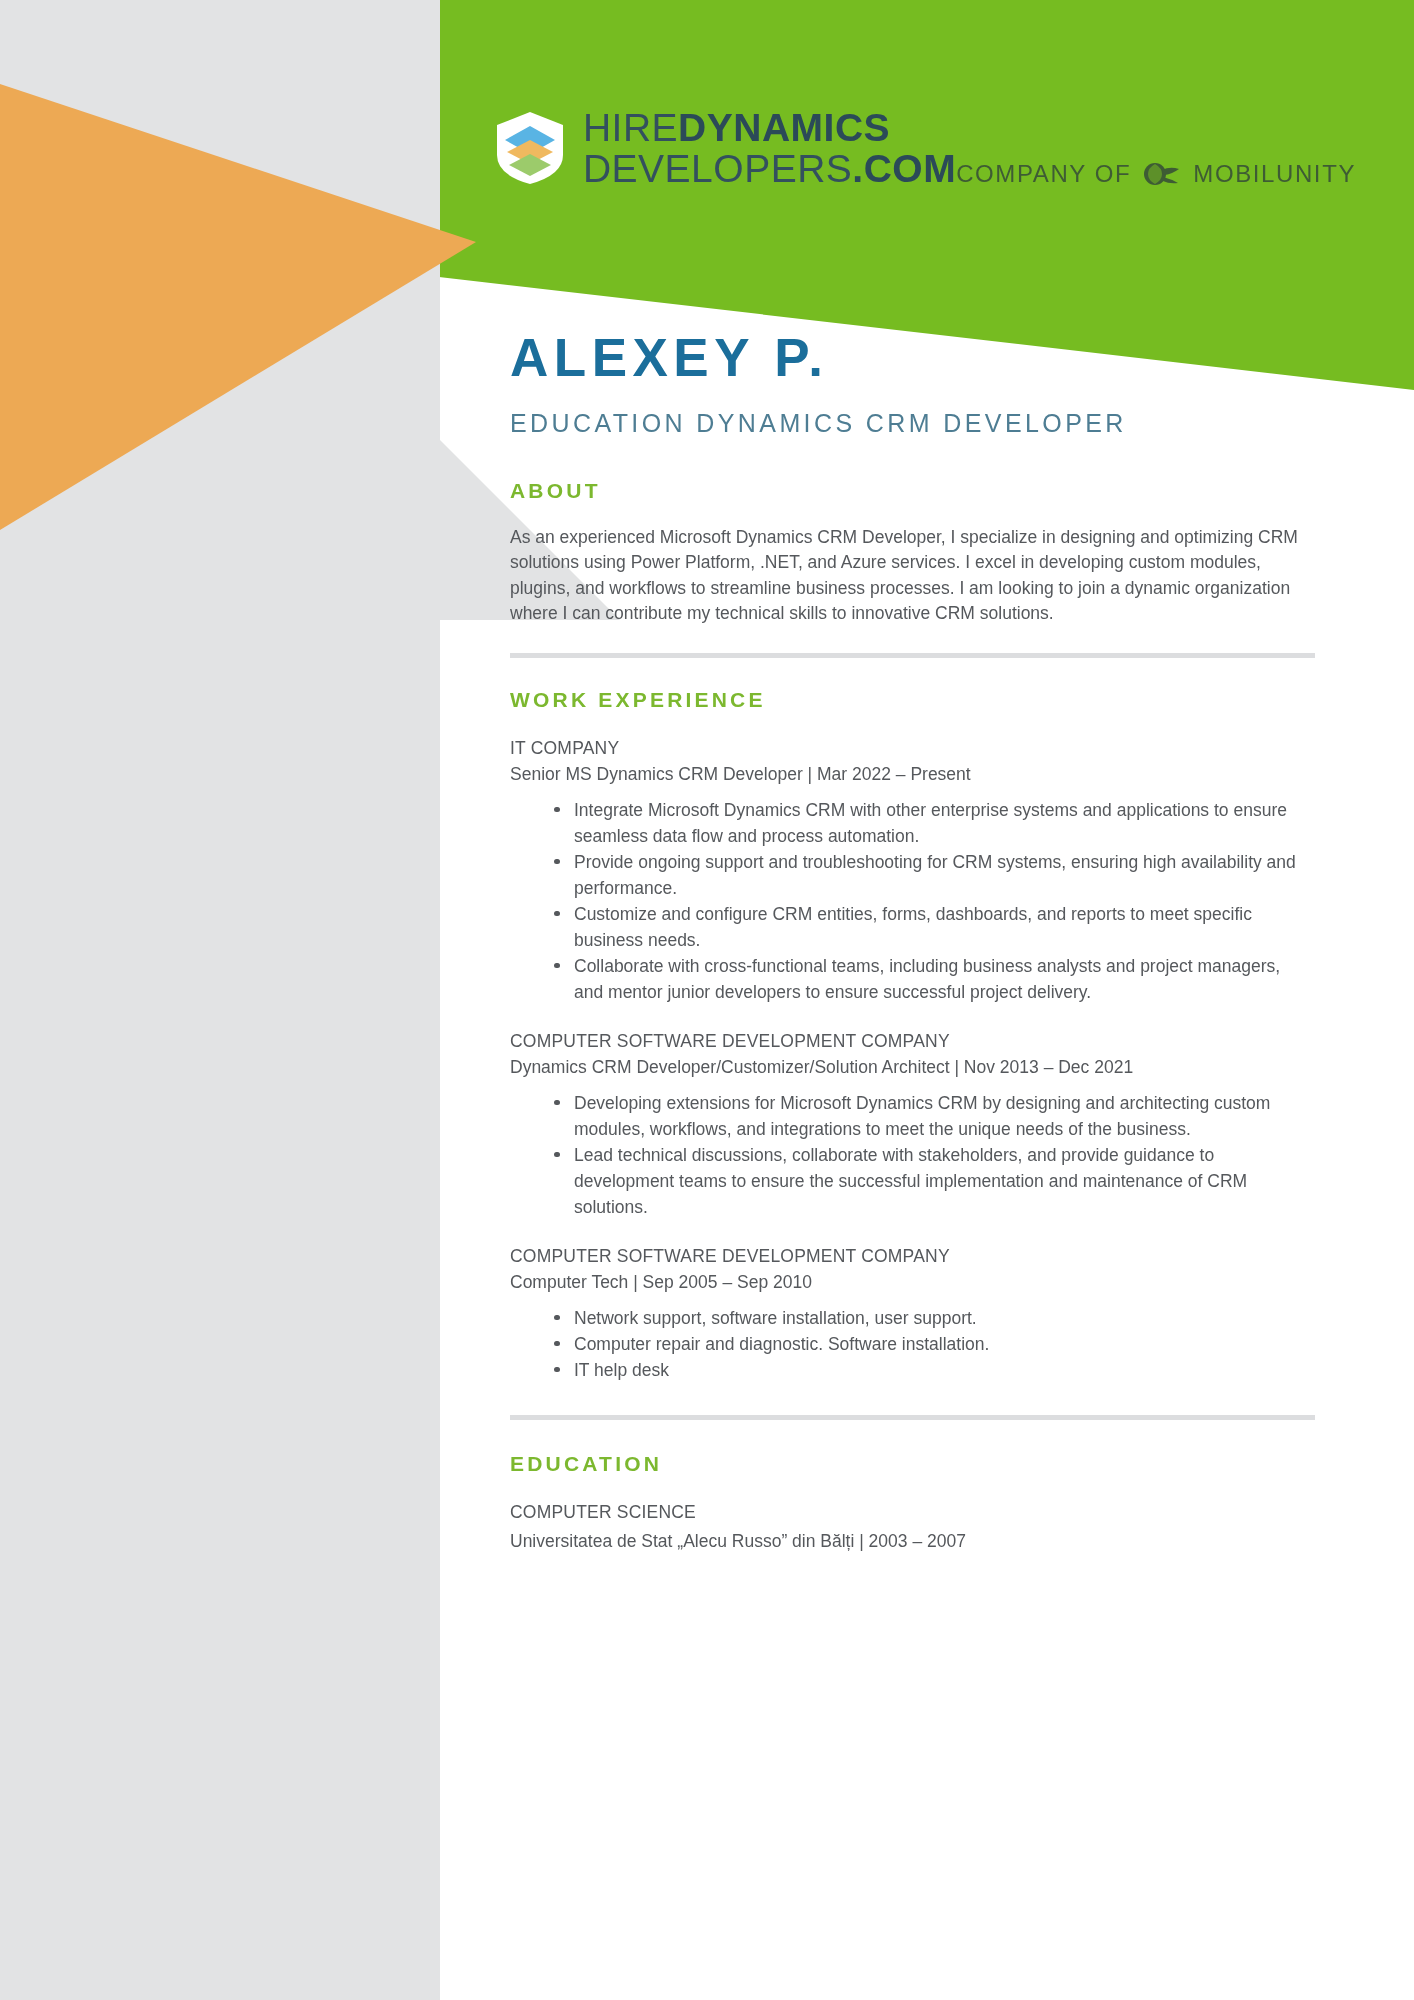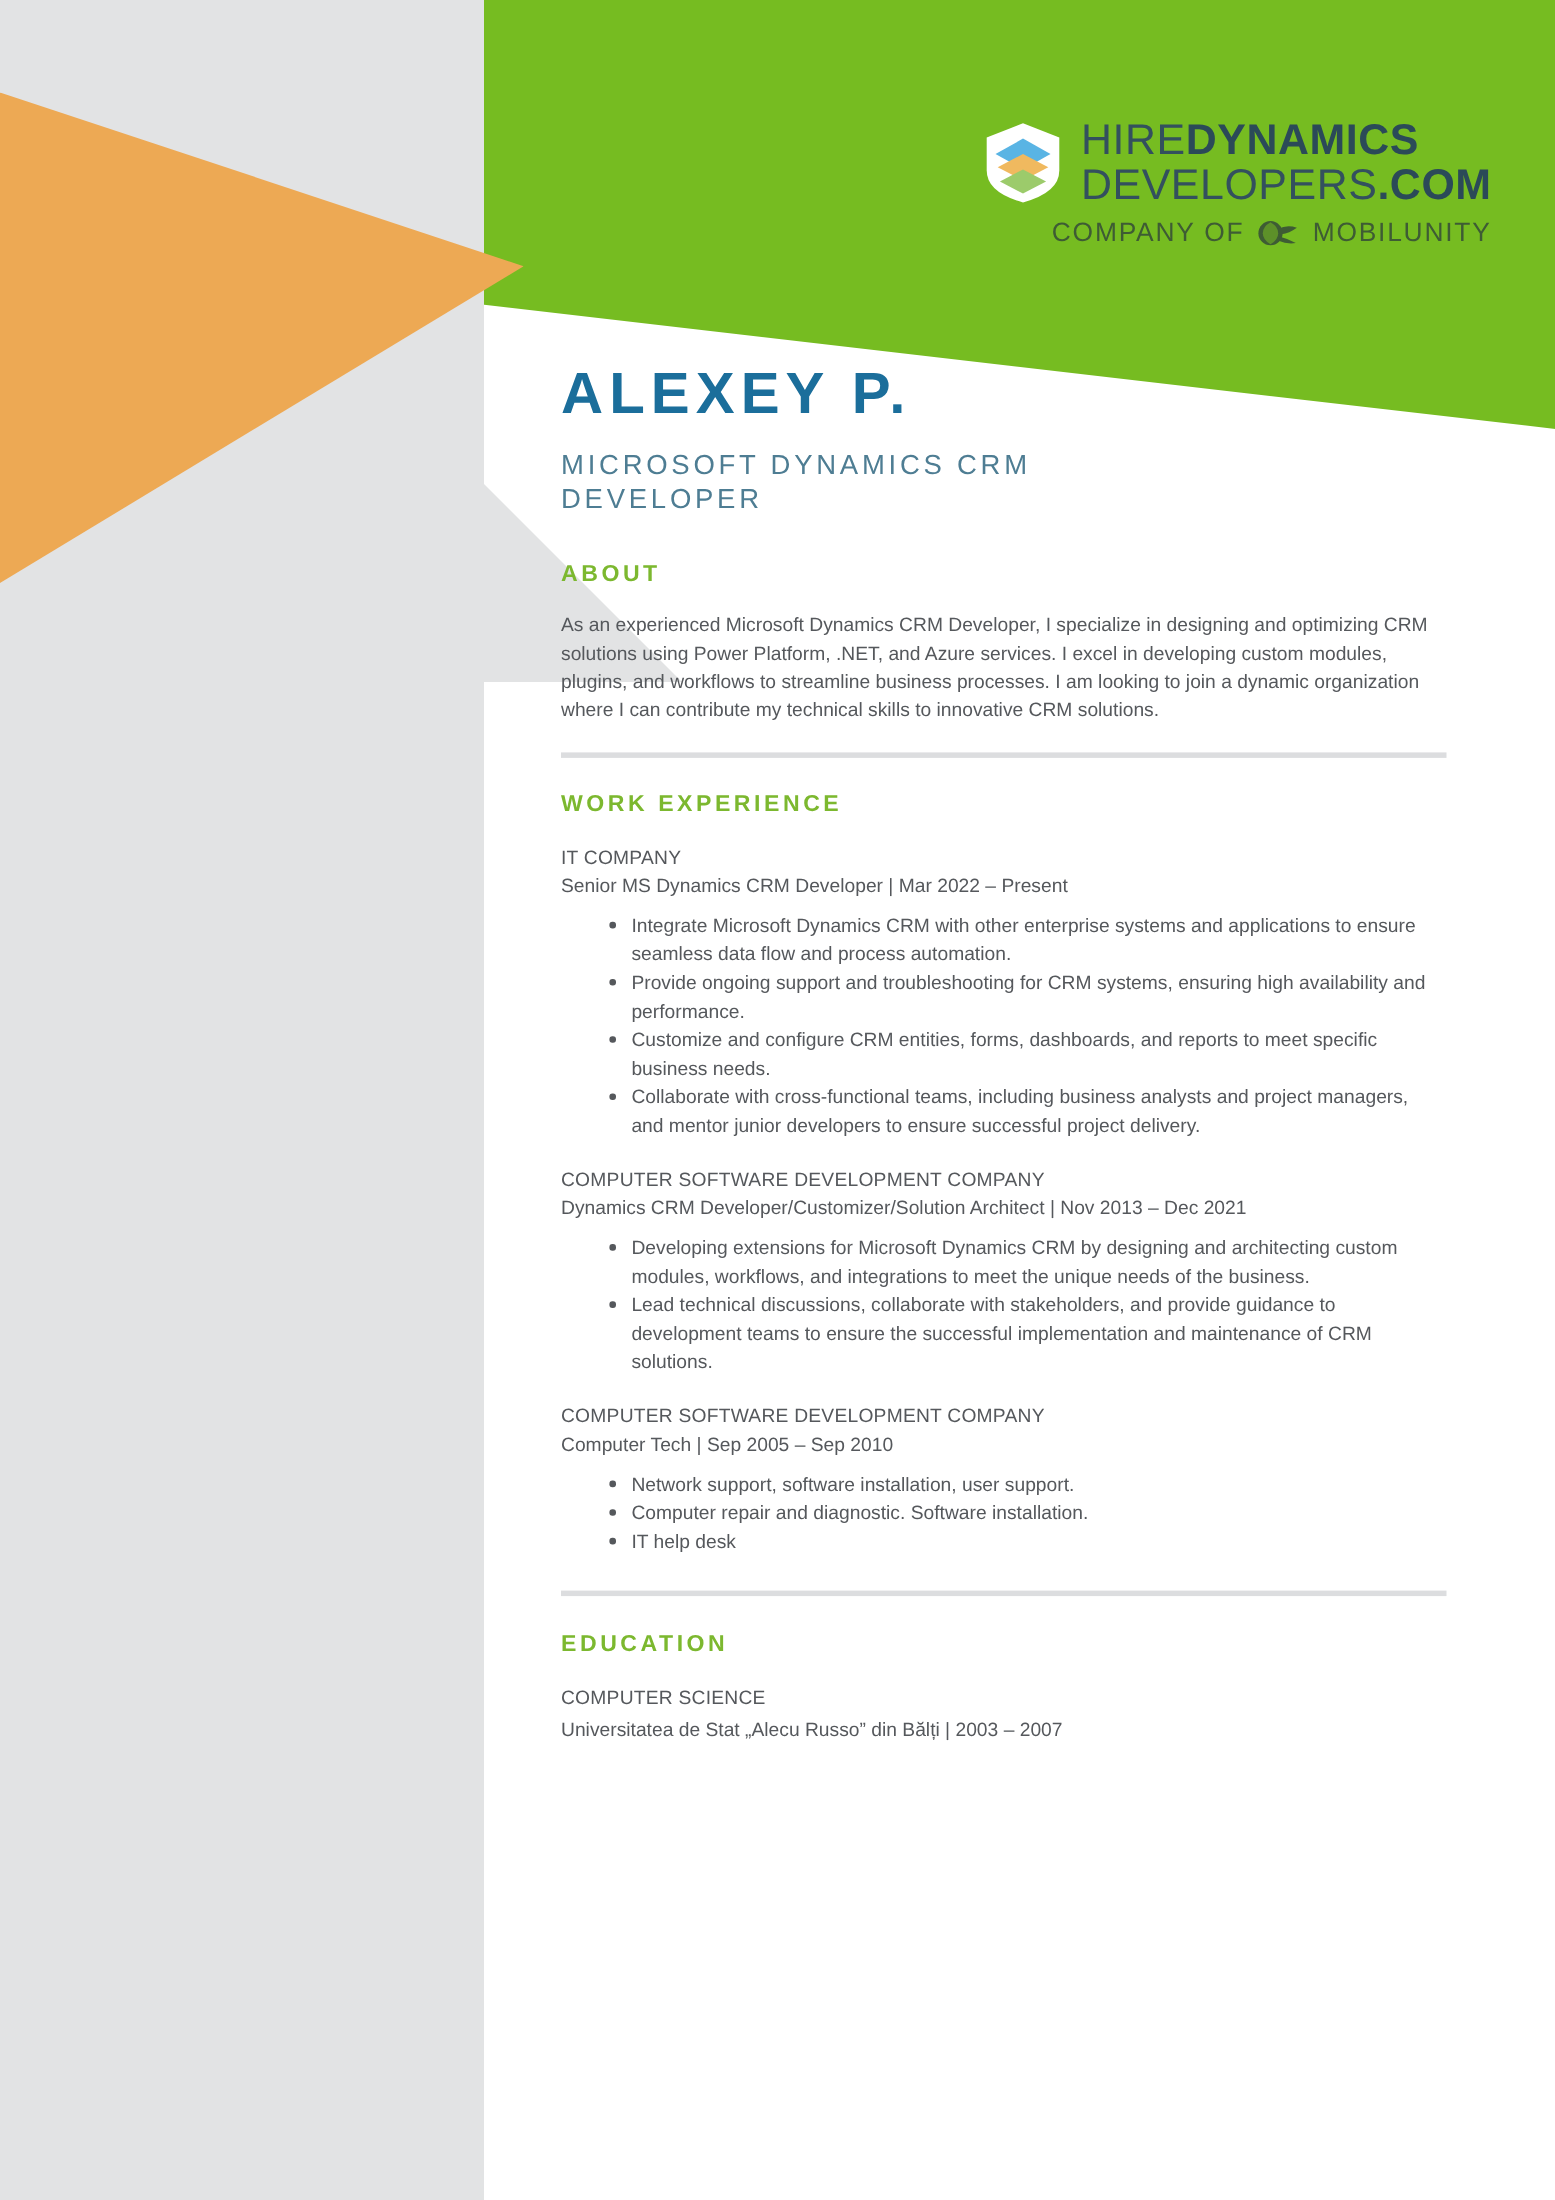--- a/index.html
+++ b/index.html
@@ -57,21 +57,21 @@
     z-index: 1;
   }
 
   
   .logo-wrap {
     position: absolute;
     top: 108px;
     right: 58px;
     z-index: 12;
     display: flex;
-    flex-direction: column;
+    flex-direction: row;
     align-items: flex-end;
   }
   .logo-row {
     display: flex;
     align-items: center;
     gap: 14px;
   }
   .logo-mark {
     width: 78px; height: 78px;
     position: relative;
@@ -318,21 +318,21 @@
     <div class="side-h">LANGUAGES</div>
     <ul class="side-list">
       <li>English</li>
       <li>Russian</li>
     </ul>
   </div>
 
   <div class="main">
 
     <div class="name">ALEXEY P.</div>
-    <div class="job-title">MICROSOFT DYNAMICS CRM DEVELOPER</div>
+    <div class="job-title">EDUCATION DYNAMICS CRM DEVELOPER</div>
 
     <div class="sec-h about-h">ABOUT</div>
     <div class="about-p">As an experienced Microsoft Dynamics CRM Developer, I specialize in designing and optimizing CRM solutions using Power Platform, .NET, and Azure services. I excel in developing custom modules, plugins, and workflows to streamline business processes. I am looking to join a dynamic organization where I can contribute my technical skills to innovative CRM solutions.</div>
 
     <div class="rule"></div>
 
     <div class="sec-h work-h">WORK EXPERIENCE</div>
 
     <div class="job">
       <div class="job-company">IT COMPANY</div>

